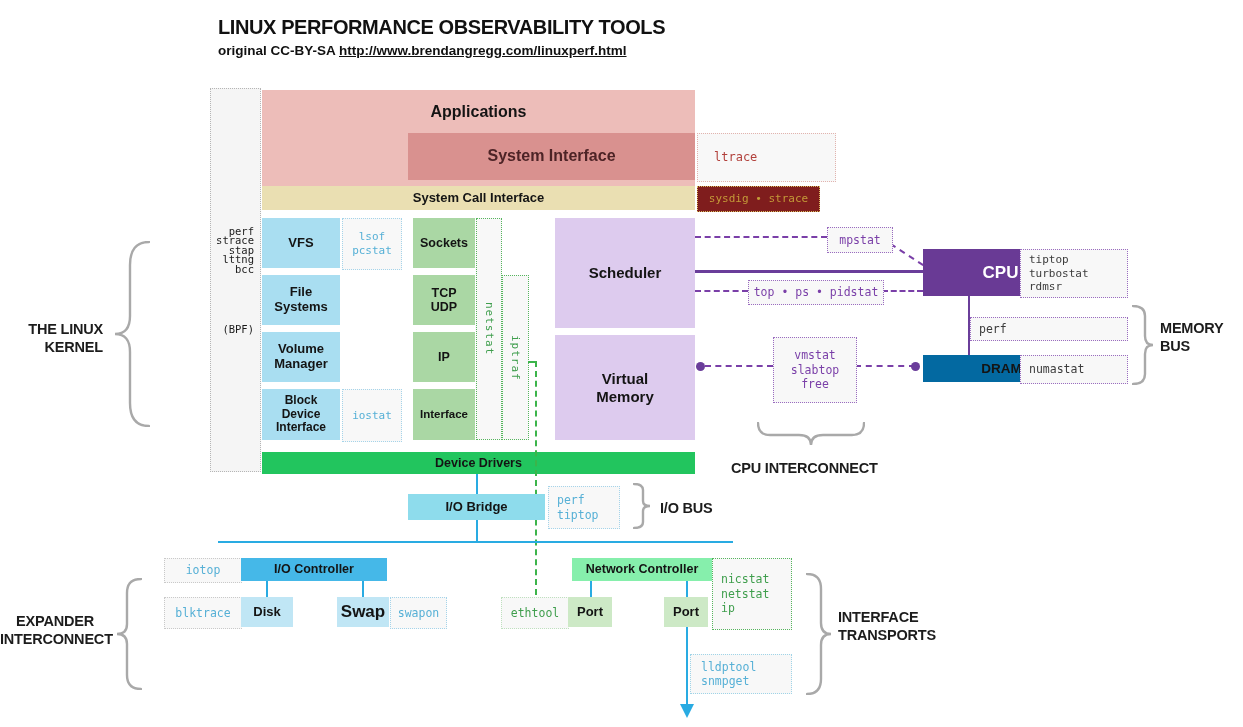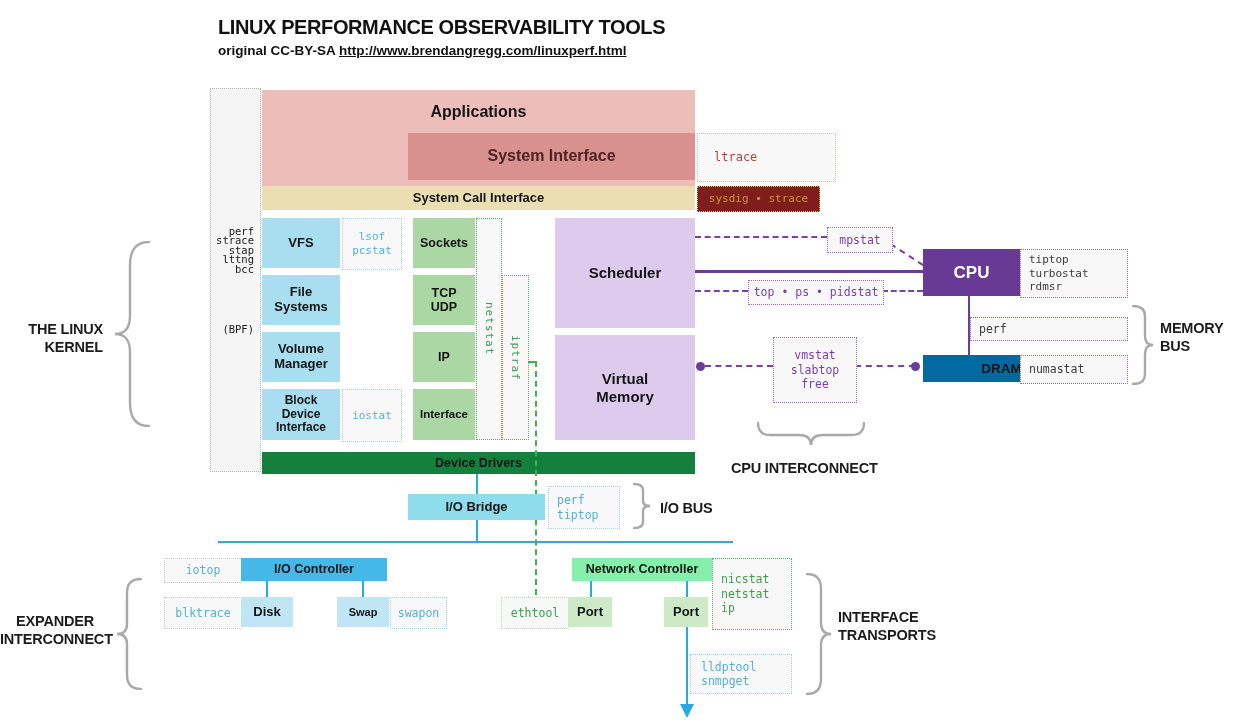--- a/index.html
+++ b/index.html
@@ -61,37 +61,37 @@
   <div class="box" style="left:413px;top:332px;width:62px;height:50px;background:#aad7a4;font-size:12.5px;">IP</div>
   <div class="box" style="left:413px;top:389px;width:62px;height:51px;background:#aad7a4;font-size:11.5px;">Interface</div>
 
   <div class="dbox" style="left:476px;top:218px;width:24px;height:220px;border:1.5px dotted #56b65e;font-size:11px;color:#3f9e4d;"><span class="vtext">netstat</span></div>
   <div class="dbox" style="left:502px;top:275px;width:25px;height:163px;border:1.5px dotted #56b65e;font-size:11px;color:#3f9e4d;"><span class="vtext">iptraf</span></div>
 
   <div class="box" style="left:555px;top:218px;width:140px;height:110px;background:#ddcbee;font-size:15px;">Scheduler</div>
   <div class="box ml" style="left:555px;top:335px;width:140px;height:105px;background:#ddcbee;font-size:15px;">Virtual
 Memory</div>
 
-  <div class="box" style="left:262px;top:452px;width:433px;height:22px;background:#15803d;font-size:12.5px;">Device Drivers</div>
+  <div class="box" style="left:262px;top:452px;width:433px;height:22px;background:#22c55e;font-size:12.5px;">Device Drivers</div>
 
   <div class="hline" style="left:695px;top:236px;width:132px;border-top:2px dashed #7a3fa8;"></div>
   <div class="hline" style="left:891px;top:243px;width:39px;border-top:2px dashed #7a3fa8;transform:rotate(33deg);transform-origin:0 0;"></div>
   <div class="hline" style="left:695px;top:270px;width:228px;border-top:3px solid #6a3d9a;"></div>
   <div class="hline" style="left:695px;top:290px;width:53px;border-top:2px dashed #7a3fa8;"></div>
   <div class="hline" style="left:882px;top:290px;width:41px;border-top:2px dashed #7a3fa8;"></div>
 
   <div class="abs" style="left:696px;top:362px;width:9px;height:9px;border-radius:50%;background:#6a3d9a;"></div>
   <div class="hline" style="left:705px;top:365px;width:68px;border-top:2.5px dashed #7a3fa8;"></div>
   <div class="hline" style="left:855px;top:365px;width:60px;border-top:2.5px dashed #7a3fa8;"></div>
   <div class="abs" style="left:911px;top:362px;width:9px;height:9px;border-radius:50%;background:#6a3d9a;"></div>
   <div class="vline" style="left:968px;top:296px;width:0;height:59px;border-left:2.5px solid #6a3d9a;"></div>
 
   <div class="dbox" style="left:827px;top:227px;width:64px;height:24px;border:1.5px dotted #9a6cc0;font-size:11.5px;color:#7a3fa8;">mpstat</div>
   <div class="dbox" style="left:748px;top:280px;width:134px;height:23px;border:1.5px dotted #9a6cc0;font-size:11.5px;color:#7a3fa8;">top • ps • pidstat</div>
-  <div class="box" style="left:923px;top:249px;width:97px;height:47px;background:#693a95;color:#fff;font-size:17px;">CPU</div>
+  <div class="box" style="left:923px;top:249px;width:97px;height:47px;background:#693a95;color:#fff;font-size:17px;padding-left:29px;">CPU</div>
   <div class="dbox left" style="left:1020px;top:249px;width:98px;height:47px;border:1.5px dotted #9a6cc0;font-size:11px;color:#3c3c3c;padding-left:8px;">tiptop
 turbostat
 rdmsr</div>
   <div class="dbox left" style="left:970px;top:317px;width:148px;height:22px;border:1.5px dotted #9a6cc0;font-size:11.5px;color:#3c3c3c;padding-left:8px;">perf</div>
   <div class="box" style="left:923px;top:355px;width:93px;height:27px;background:#0369a1;font-size:13.5px;padding-left:32px;">DRAM</div>
   <div class="dbox left" style="left:1020px;top:355px;width:98px;height:27px;border:1.5px dotted #9a6cc0;font-size:11.5px;color:#3c3c3c;padding-left:8px;">numastat</div>
   <div class="dbox" style="left:773px;top:337px;width:82px;height:64px;border:1.5px dotted #9a6cc0;font-size:11.5px;color:#7a3fa8;">vmstat
 slabtop
 free</div>
 
@@ -126,21 +126,21 @@
 
   <div class="vline" style="left:476px;top:520px;width:0;height:22px;border-left:2.5px solid #29abe2;"></div>
   <div class="hline" style="left:218px;top:541px;width:515px;border-top:2.5px solid #29abe2;"></div>
 
   <div class="dbox" style="left:164px;top:558px;width:76px;height:23px;border:1.5px dotted #c9c9c9;font-size:11.5px;color:#56b0d6;">iotop</div>
   <div class="box" style="left:241px;top:558px;width:146px;height:23px;background:#45b8e8;font-size:12.5px;">I/O Controller</div>
   <div class="vline" style="left:266px;top:581px;width:0;height:16px;border-left:2.5px solid #29abe2;"></div>
   <div class="vline" style="left:362px;top:581px;width:0;height:16px;border-left:2.5px solid #29abe2;"></div>
   <div class="dbox" style="left:164px;top:597px;width:76px;height:30px;border:1.5px dotted #c9c9c9;font-size:11.5px;color:#56b0d6;">blktrace</div>
   <div class="box" style="left:241px;top:597px;width:52px;height:30px;background:#c0e6f5;font-size:13px;">Disk</div>
-  <div class="box" style="left:337px;top:597px;width:52px;height:30px;background:#c0e6f5;font-size:11px;">Swap</div>
+  <div class="box" style="left:337px;top:597px;width:52px;height:30px;background:#c0e6f5;font-size:17px;">Swap</div>
   <div class="dbox" style="left:390px;top:597px;width:55px;height:30px;border:1.5px dotted #a5d4ea;font-size:11.5px;color:#56b0d6;">swapon</div>
 
   <div class="box" style="left:572px;top:558px;width:140px;height:23px;background:#86efac;font-size:12.5px;">Network Controller</div>
   <div class="vline" style="left:590px;top:581px;width:0;height:16px;border-left:2.5px solid #29abe2;"></div>
   <div class="vline" style="left:686px;top:581px;width:0;height:16px;border-left:2.5px solid #29abe2;"></div>
   <div class="dbox" style="left:501px;top:597px;width:66px;height:30px;border:1.5px dotted #bfe0bf;font-size:11.5px;color:#3f9e4d;">ethtool</div>
   <div class="box" style="left:568px;top:597px;width:44px;height:30px;background:#cde9c6;font-size:13px;">Port</div>
   <div class="box" style="left:664px;top:597px;width:44px;height:30px;background:#cde9c6;font-size:13px;">Port</div>
   <div class="dbox left" style="left:712px;top:558px;width:70px;height:70px;border:1.5px dotted #56b65e;font-size:11.5px;color:#3f9e4d;padding-left:8px;">nicstat
 netstat

